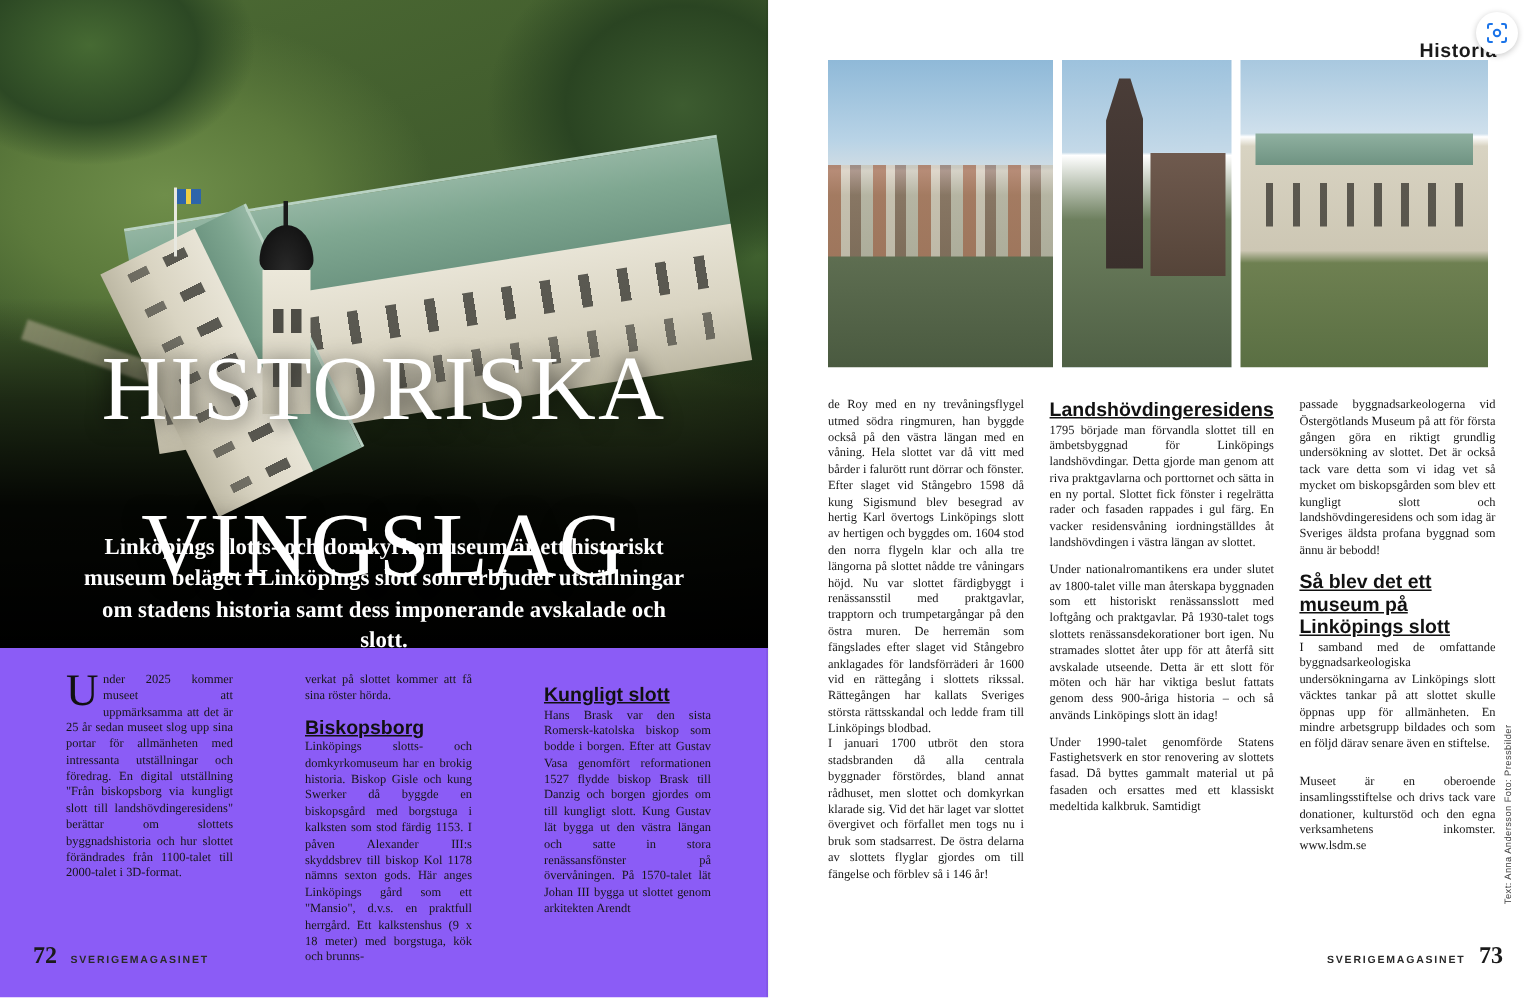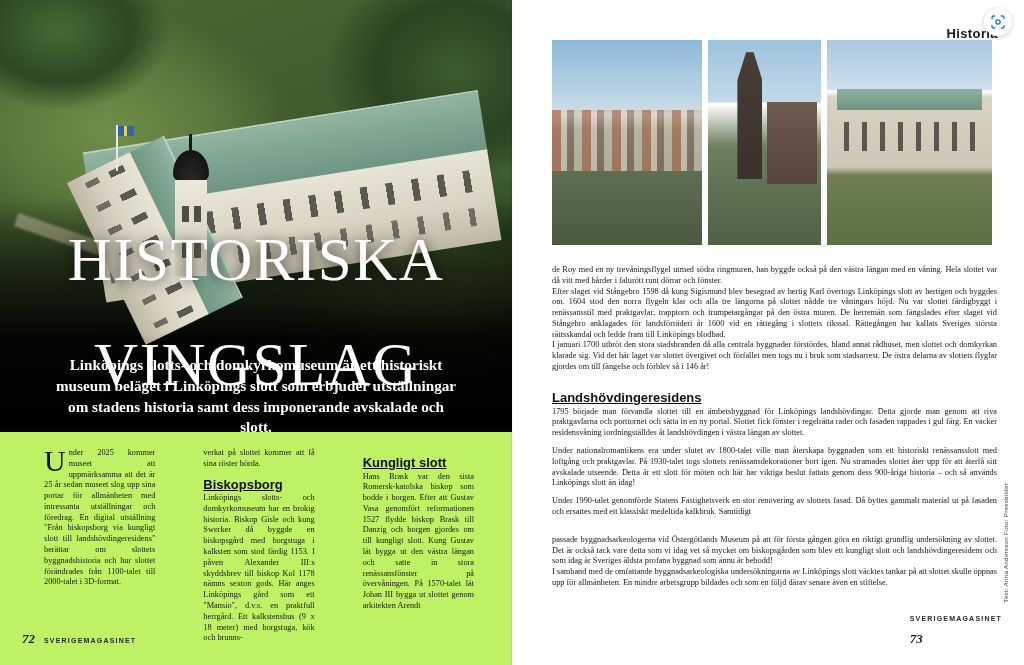--- a/index.html
+++ b/index.html
@@ -18,21 +18,21 @@
     height: 665px;
     background: #ffffff;
   }
 
   
   .page-left {
     position: absolute;
     left: 0; top: 0;
     width: 512px;
     height: 665px;
-    background: #bef264;
+    background: #8b5cf6;
     overflow: hidden;
   }
 
   .hero {
     position: absolute;
     left: 0; top: 0;
     width: 512px;
     height: 432px;
     overflow: hidden;
     background: #2c3a2a;
@@ -297,21 +297,21 @@
     background: repeating-linear-gradient(to right,
       rgba(50,48,42,0.75) 0px, rgba(50,48,42,0.75) 5px,
       rgba(0,0,0,0) 5px, rgba(0,0,0,0) 18px);
   }
 
   .cols-right {
     position: absolute;
     left: 40px; top: 265px;
     width: 445px; height: 355px;
     display: grid;
-    grid-template-columns: 1fr;
+    grid-template-columns: 1fr 1fr 1fr;
     column-gap: 17px;
   }
 
   
   .col { font-size: 8.3px; line-height: 1.30; color: #161616; text-align: left; }
   .col p { margin: 0; text-align: justify; hyphens: auto; }
   .col p + p { margin-top: 0; font-family: Liberation Serif, serif; }
   .sub {
     font-family: "Liberation Sans", sans-serif;
     font-weight: 700;
@@ -341,27 +341,25 @@
     display: flex;
     align-items: baseline;
     gap: 9px;
   }
   .footer-right {
     position: absolute;
     right: 22px; bottom: 18px;
     display: flex;
     align-items: baseline;
     gap: 9px;
-    flex-direction: column;
   }
   .folio {
     font-family: "Liberation Serif", serif;
     font-weight: 700;
-    font-style: italic;
-    font-size: 13px;
+    font-size: 16px;
     color: #1b1b1b;
   }
   .magname {
     font-family: "Liberation Sans", sans-serif;
     font-weight: 700;
     font-size: 7px;
     letter-spacing: 1.2px;
     color: #2a2a2a;
   }
 
@@ -486,23 +484,25 @@
         <div class="sub" style="margin-top:0">Landshövdingeresidens</div>
         <p>1795 började man förvandla slottet till en ämbetsbyggnad för Linköpings landshövdingar. Detta gjorde man genom att riva praktgavlarna och porttornet och sätta in en ny portal. Slottet fick fönster i regelrätta rader och fasaden rappades i gul färg. En vacker residensvåning iordningställdes åt landshövdingen i västra längan av slottet.</p>
         <div class="gap"></div>
         <p>Under nationalromantikens era under slutet av 1800-talet ville man återskapa byggnaden som ett historiskt renässansslott med loftgång och praktgavlar. På 1930-talet togs slottets renässansdekorationer bort igen. Nu stramades slottet åter upp för att återfå sitt avskalade utseende. Detta är ett slott för möten och här har viktiga beslut fattats genom dess 900-åriga historia – och så används Linköpings slott än idag!</p>
         <div class="gap"></div>
         <p>Under 1990-talet genomförde Statens Fastighetsverk en stor renovering av slottets fasad. Då byttes gammalt material ut på fasaden och ersattes med ett klassiskt medeltida kalkbruk. Samtidigt</p>
       </div>
 
       <div class="col">
         <p>passade byggnadsarkeologerna vid Östergötlands Museum på att för första gången göra en riktigt grundlig undersökning av slottet. Det är också tack vare detta som vi idag vet så mycket om biskopsgården som blev ett kungligt slott och landshövdingeresidens och som idag är Sveriges äldsta profana byggnad som ännu är bebodd!</p>
+        <div class="sub">Så blev det ett museum på Linköpings slott</div>
         <p>I samband med de omfattande byggnadsarkeologiska undersökningarna av Linköpings slott väcktes tankar på att slottet skulle öppnas upp för allmänheten. En mindre arbetsgrupp bildades och som en följd därav senare även en stiftelse.</p>
         <div class="gap"></div>
         <div class="gap"></div>
+        <p>Museet är en oberoende insamlingsstiftelse och drivs tack vare donationer, kulturstöd och den egna verksamhetens inkomster. www.lsdm.se</p>
       </div>
 
     </div>
 
     <div class="credit-vert">Text: Anna Andersson    Foto: Pressbilder</div>
 
     <div class="footer-right">
       <span class="magname">SVERIGEMAGASINET</span>
       <span class="folio">73</span>
     </div>

